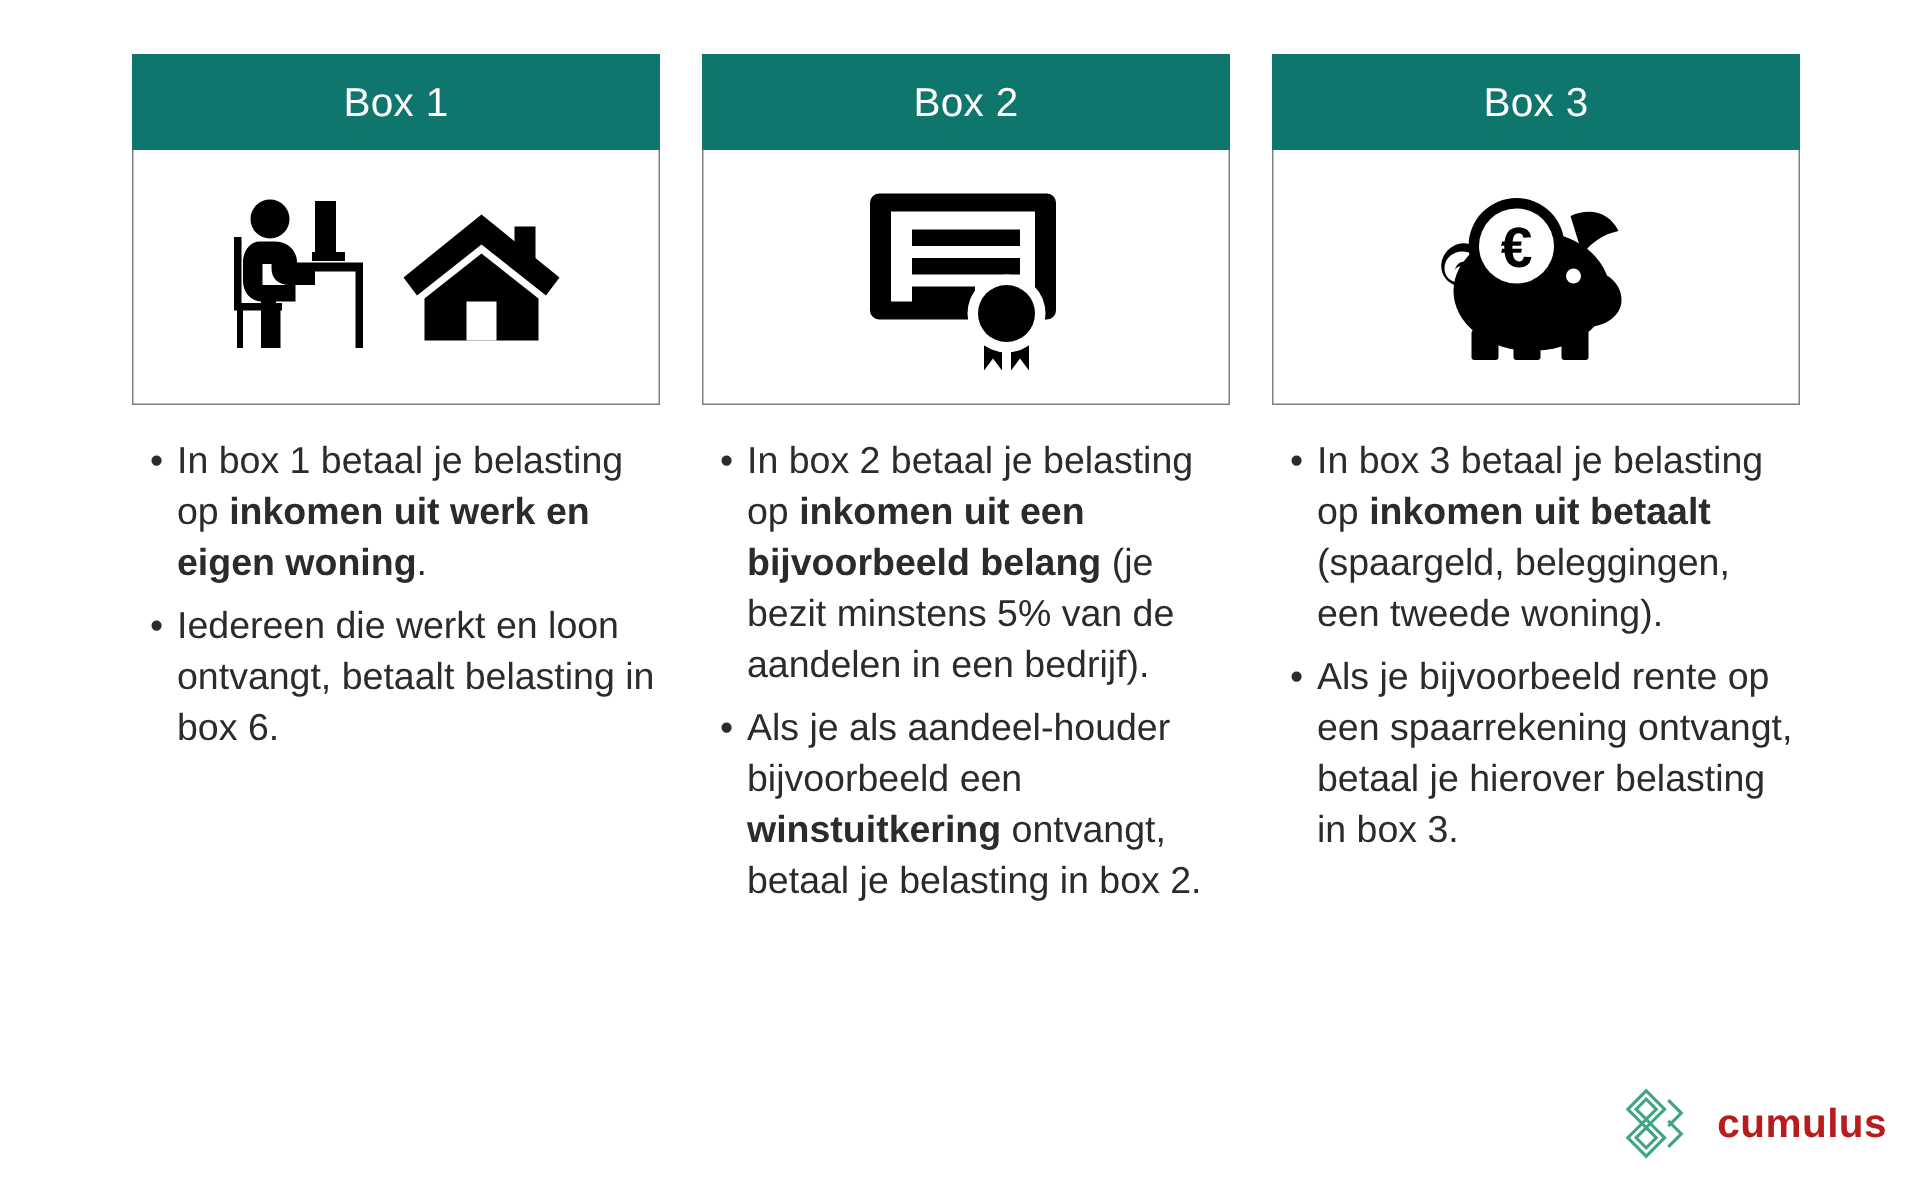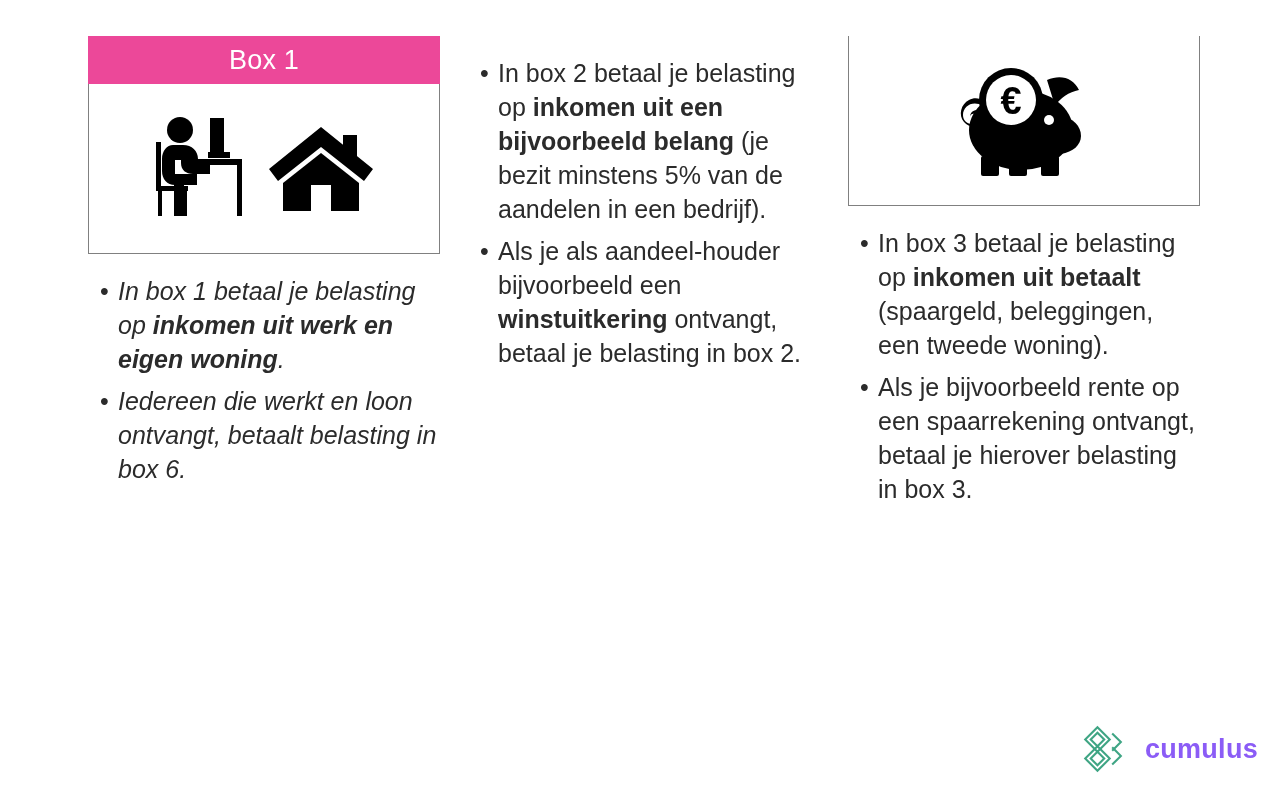--- a/index.html
+++ b/index.html
@@ -37,22 +37,22 @@
   }
   .column.col-0 { left: 88px; }
   .column.col-1 { left: 468px; }
   .column.col-2 { left: 848px; }
 
   
   .card {
     width: 352px;
   }
   .card-header {
-    height: 48px;
-    background: #ec4899;
+    height: 64px;
+    background: #0f766e;
     display: flex;
     align-items: center;
     justify-content: center;
     box-sizing: border-box;
   }
   .card-title {
     color: #ffffff;
     font-size: 27px;
     line-height: 1;
     letter-spacing: 0.2px;
@@ -101,42 +101,42 @@
     color: #2b2b2b;
     font-size: 25px;
     line-height: 34px;
     font-weight: 400;
   }
   .bullet-text b {
     font-weight: 700;
   }
 
   
-  .col-0 .bullet-text { width: 292px; font-style: italic; }
+  .col-0 .bullet-text { width: 292px; }
   .col-1 .bullet-text { width: 292px; }
   .col-2 .bullet-text { width: 300px; }
 
   
   .logo {
     position: absolute;
     right: 22px;
     bottom: 18px;
     display: flex;
     align-items: center;
     gap: 12px;
   }
   .logo-mark {
     width: 52px;
     height: 52px;
     display: block;
   }
   .logo-word {
     font-size: 27px;
     font-weight: 700;
-    color: #8b5cf6;
+    color: #b91c1c;
     letter-spacing: 0.3px;
     line-height: 1;
   }
 </style>
 </head>
 <body>
 
 <div class="slide">
 
   <div class="columns">
@@ -184,35 +184,61 @@
           <span class="bullet-text">In box 1 betaal je belasting op <b>inkomen uit werk en eigen woning</b>.</span>
         </li>
         <li class="bullet">
           <span class="bullet-marker">•</span>
           <span class="bullet-text">Iedereen die werkt en loon ontvangt, betaalt belasting in box 6.</span>
         </li>
       </ul>
     </div>
 
     <div class="column col-1">
+      <div class="card">
+        <div class="card-header">
+          <span class="card-title">Box 2</span>
+        </div>
+        <div class="card-body">
+          <div class="icon-wrap">
+
+            <svg width="132" height="124" viewBox="0 0 132 124">
+              <g fill="#000000">
+                <path d="M8 6 h112 a6 6 0 0 1 6 6 v72 a6 6 0 0 1 -6 6 H8 a6 6 0 0 1 -6 -6 V12 a6 6 0 0 1 6 -6 z
+                         M16 18 v60 h96 V18 z"></path>
+                <rect x="30" y="30" width="72" height="11"></rect>
+                <rect x="30" y="49" width="72" height="11"></rect>
+                <rect x="30" y="68" width="42" height="11"></rect>
+                <path d="M78 94 h12 v30 l-6 -8 l-6 8 z"></path>
+                <path d="M96 94 h12 v30 l-6 -8 l-6 8 z"></path>
+                <circle cx="93" cy="86" r="26" fill="#ffffff"></circle>
+                <circle cx="93" cy="86" r="19"></circle>
+              </g>
+            </svg>
+          </div>
+        </div>
+      </div>
 
       <ul class="bullets">
         <li class="bullet">
           <span class="bullet-marker">•</span>
           <span class="bullet-text">In box 2 betaal je belasting op <b>inkomen uit een bijvoorbeeld belang</b> (je bezit minstens 5% van de aandelen in een bedrijf).</span>
         </li>
         <li class="bullet">
           <span class="bullet-marker">•</span>
           <span class="bullet-text">Als je als aandeel-houder bijvoorbeeld een <b>winstuitkering</b> ontvangt, betaal je belasting in box 2.</span>
         </li>
       </ul>
     </div>
 
     <div class="column col-2">
       <div class="card">
+        <div class="card-header">
+          <span class="card-title">Box 3</span>
+        </div>
         <div class="card-body">
           <div class="icon-wrap">
 
             <svg width="142" height="126" viewBox="0 0 142 126">
               <g fill="#000000">
 
                 <path d="M30 48 c-10 -6 -20 0 -20 9 c0 7 7 11 12 8 c4 -2 4 -8 0 -9 c-3 -1 -5 1 -5 3
                          c0 -5 5 -8 9 -6 c5 2 6 8 3 12 c-4 5 -13 5 -18 -1 c-6 -7 -3 -18 5 -22 c5 -3 11 -2 15 1 z"></path>
 
                 <path d="M94 22 c14 -6 26 -2 32 10 c-10 2 -19 8 -24 16 z"></path>

